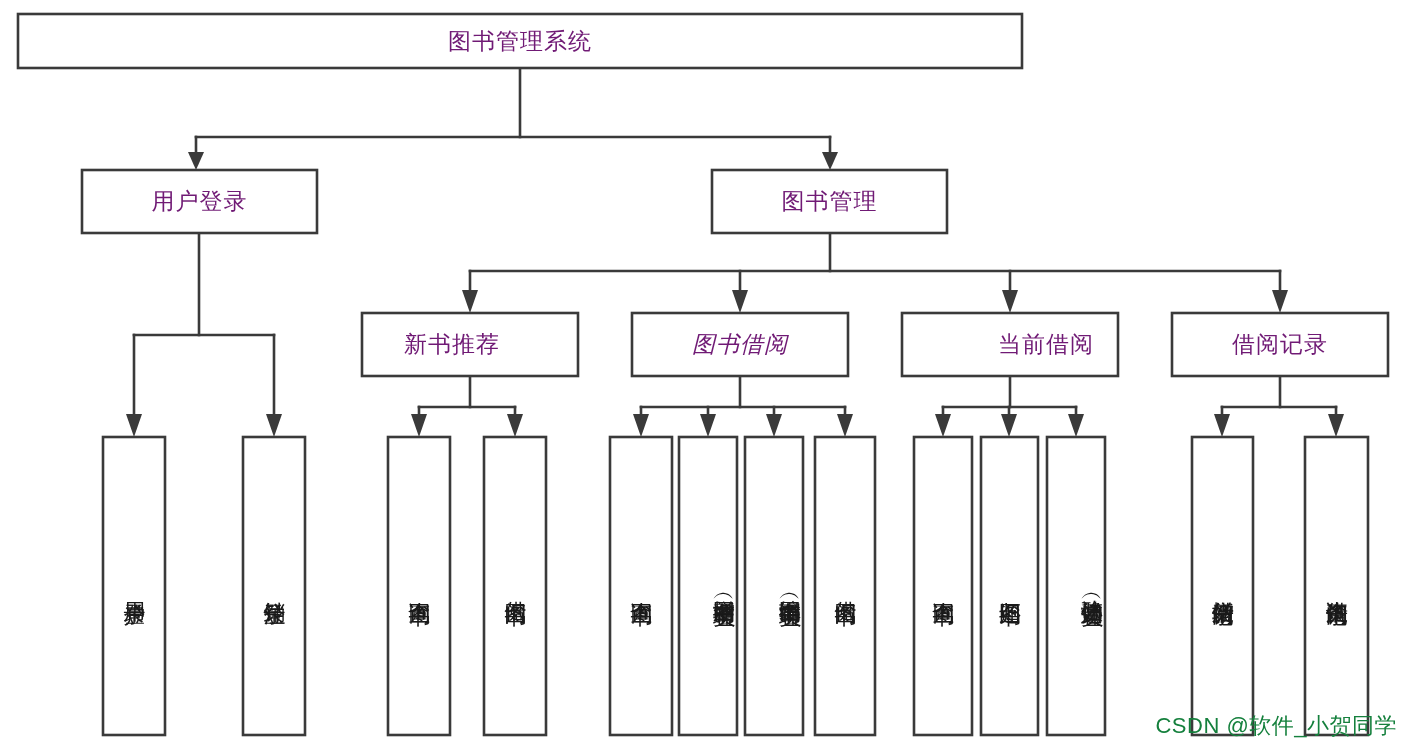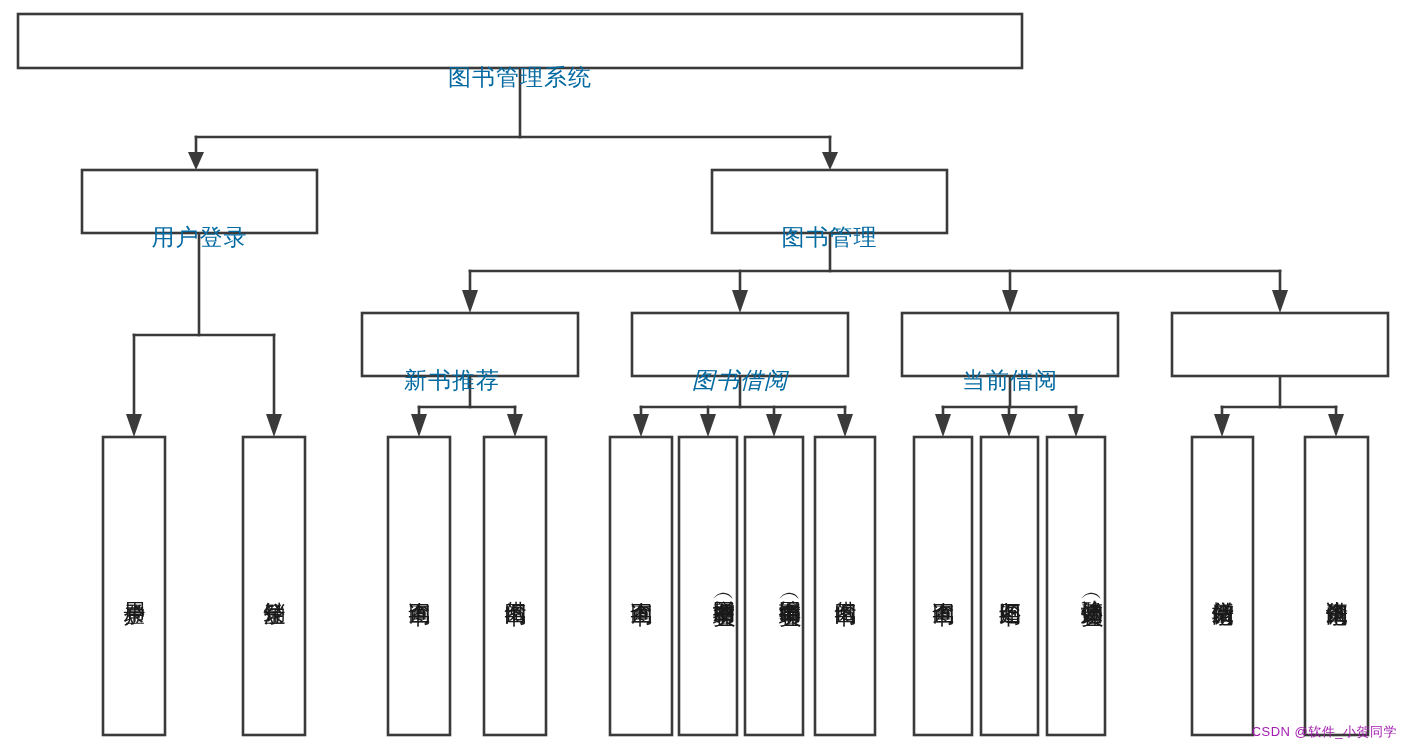--- a/index.html
+++ b/index.html
@@ -56,32 +56,31 @@
     pointer-events: none;
     overflow: hidden;
     white-space: nowrap;
   }
   .hlabel-wrap {
     position: absolute;
     display: flex;
     align-items: center;
     justify-content: center;
     font-size: 23px;
-    color: #0369a1;
+    color: #701a75;
     letter-spacing: 1px;
     pointer-events: none;
     white-space: nowrap;
-    margin-top: 36px;
   }
   #watermark {
     position: absolute;
     right: 8px;
     bottom: 6px;
-    font-size: 13px;
-    color: #a21caf;
+    font-size: 22px;
+    color: #15803d;
     font-family: "Liberation Sans", "DejaVu Sans", sans-serif;
     letter-spacing: 0.5px;
     pointer-events: none;
     white-space: nowrap;
   }
 </style>
 </head>
 <body>
 
 <div id="diagram-root">
@@ -182,21 +181,22 @@
     </g>
   </svg>
 
   <div class="hlabel-wrap" style="left:18px; top:14px; width:1004px; height:54px;">图书管理系统</div>
 
   <div class="hlabel-wrap" style="left:82px; top:170px; width:235px; height:63px;">用户登录</div>
   <div class="hlabel-wrap" style="left:712px; top:170px; width:235px; height:63px;">图书管理</div>
 
   <div class="hlabel-wrap" style="left:362px; top:313px; width:180px; height:63px;">新书推荐</div>
   <div class="hlabel-wrap" style="left:632px; top:313px; width:216px; height:63px;font-style:italic;">图书借阅</div>
-  <div class="hlabel-wrap" style="left:902px; top:313px; width:216px; height:63px;">当前借阅</div>
+  <div class="hlabel-wrap" style="left:902px; top:313px; width:216px; height:63px;padding-left:36px;">当前借阅</div>
+  <div class="hlabel-wrap" style="left:1172px; top:313px; width:216px; height:63px;">借阅记录</div>
 
   <div class="vlabel-wrap" style="left:103px; top:437px; width:62px; height:298px;">用户登录</div>
   <div class="vlabel-wrap" style="left:243px; top:437px; width:62px; height:298px;">注销登录</div>
 
   <div class="vlabel-wrap" style="left:388px; top:437px; width:62px; height:298px;">查询图书</div>
   <div class="vlabel-wrap" style="left:484px; top:437px; width:62px; height:298px;">借阅图书</div>
 
   <div class="vlabel-wrap" style="left:610px; top:437px; width:62px; height:298px;">查询图书</div>
   <div class="vlabel-wrap" style="left:679px; top:437px; width:58px; height:298px; align-items:flex-start;">新增图书（管理员）</div>
   <div class="vlabel-wrap" style="left:745px; top:437px; width:58px; height:298px; align-items:flex-start;">编辑图书（管理员）</div>

